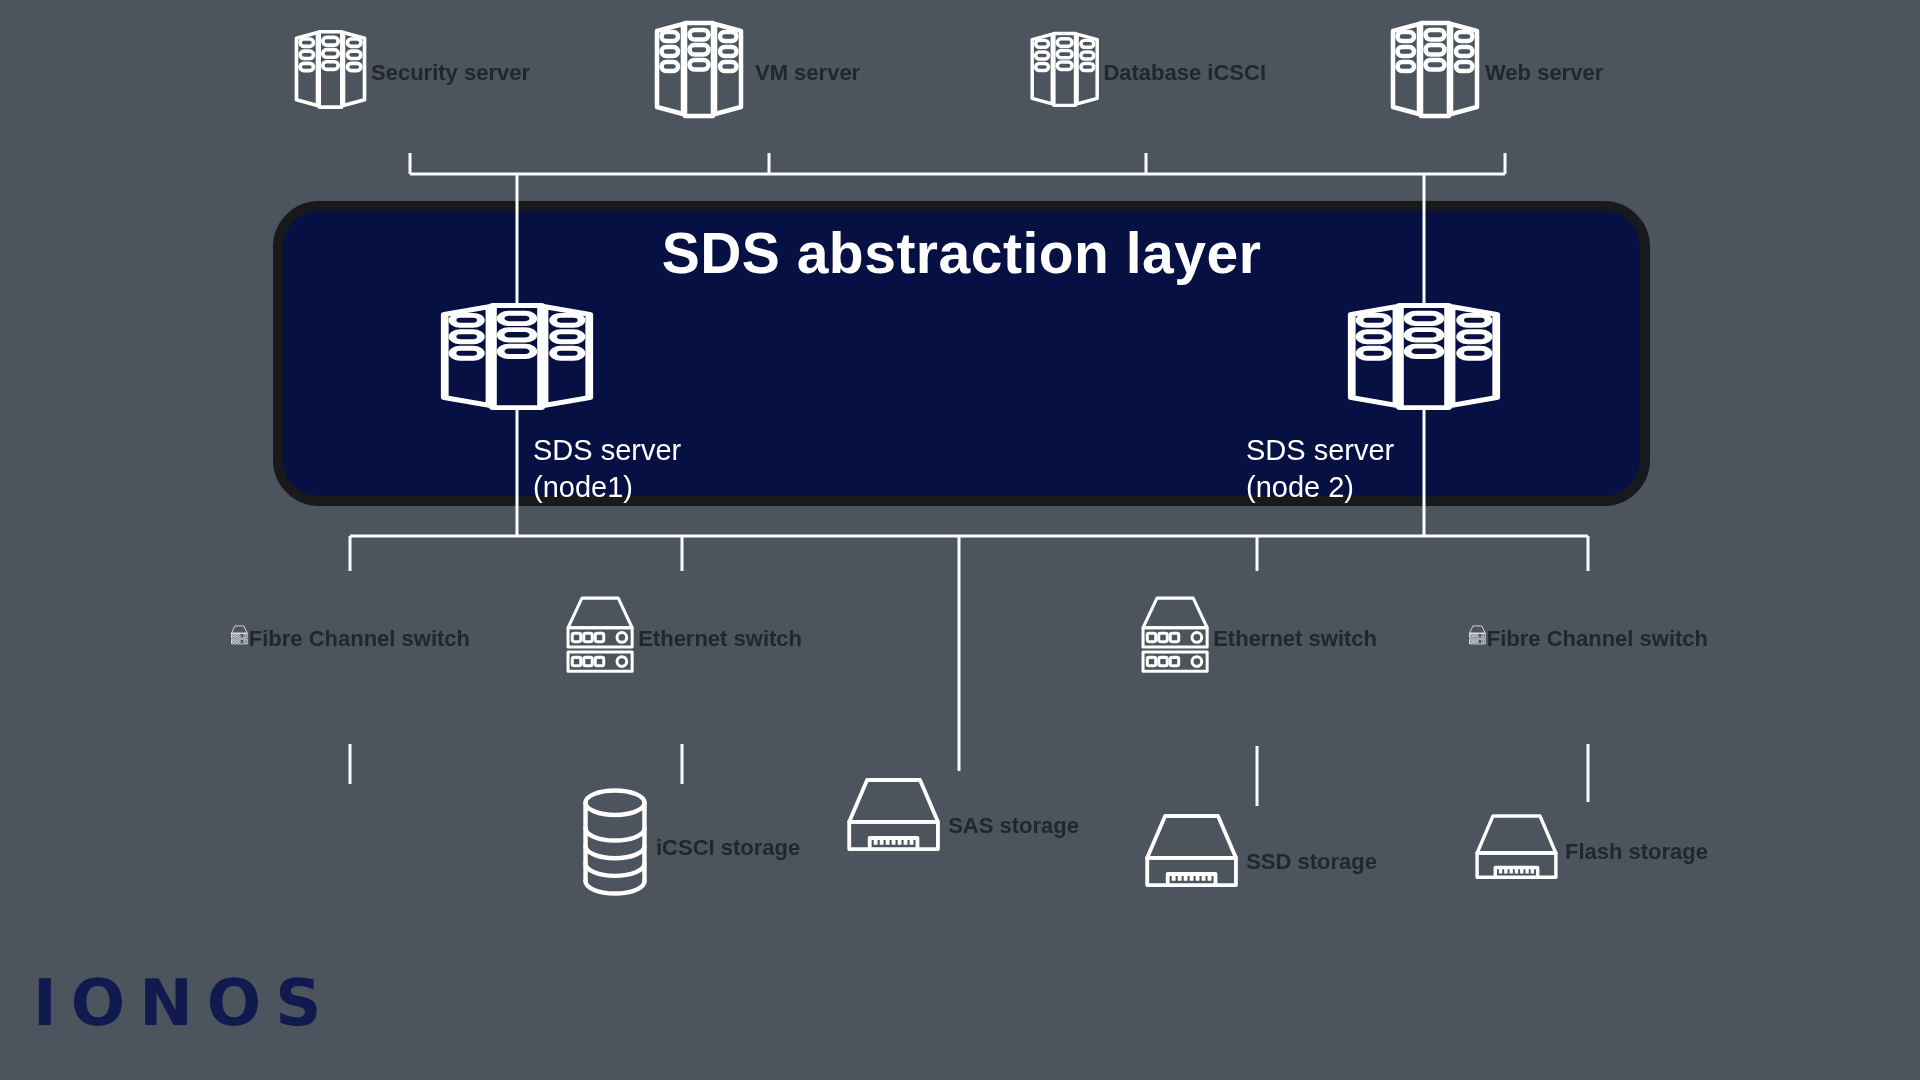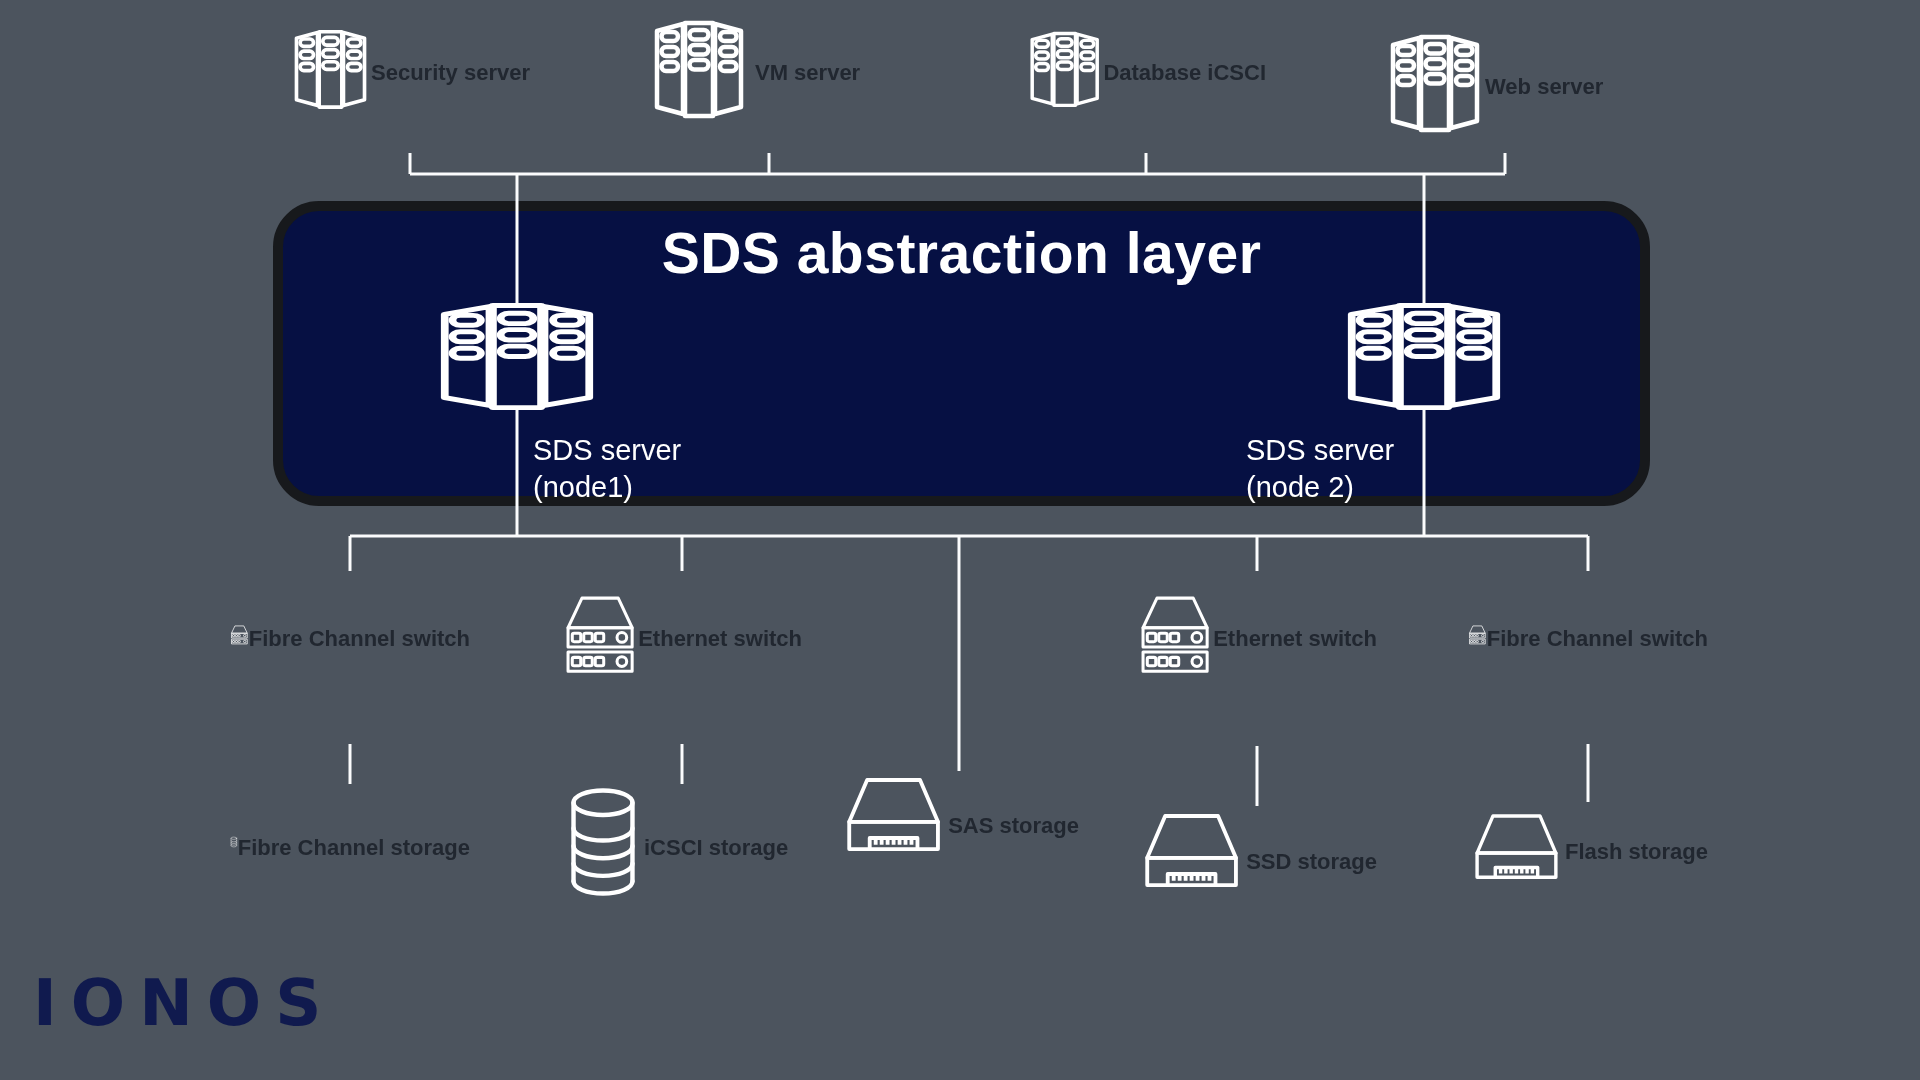--- a/index.html
+++ b/index.html
@@ -108,21 +108,21 @@
         <use href="#icon-server"></use>
       </svg>
     <div class="lbl-dark mt8">VM server</div>
   </div>
   <div class="node" style="left:1026px;top:18px;">
     <svg width="100" height="102" viewBox="0 0 100 102">
         <use href="#icon-server"></use>
       </svg>
     <div class="lbl-dark mt8">Database iCSCI</div>
   </div>
-  <div class="node" style="left:1385px;top:32px;">
+  <div class="node" style="left:1385px;top:18px;">
     <svg width="100" height="102" viewBox="0 0 100 102">
         <use href="#icon-server"></use>
       </svg>
     <div class="lbl-dark mt8">Web server</div>
   </div>
 
   <div class="node" style="left:431px;top:300px;width:172px;">
     <svg width="172" height="112" viewBox="0 0 100 102" preserveAspectRatio="none">
         <use href="#icon-server"></use>
       </svg>
@@ -159,27 +159,21 @@
       </svg>
     <div class="lbl-dark mt8">Ethernet switch</div>
   </div>
   <div class="node" style="left:1468px;top:571px;">
     <svg width="126" height="128" viewBox="0 0 126 128">
         <use href="#icon-switch"></use>
       </svg>
     <div class="lbl-dark mt8">Fibre Channel switch</div>
   </div>
 
-  <div class="node" style="left:230px;top:786px;">
-    <svg width="82" height="112" viewBox="0 0 82 114">
-        <use href="#icon-db"></use>
-      </svg>
-    <div class="lbl-dark mt12">Fibre Channel storage</div>
-  </div>
-  <div class="node" style="left:562px;top:786px;">
+  <div class="node" style="left:574px;top:786px;">
     <svg width="82" height="112" viewBox="0 0 82 114">
         <use href="#icon-db"></use>
       </svg>
     <div class="lbl-dark mt12">iCSCI storage</div>
   </div>
   <div class="node" style="left:839px;top:772px;">
     <svg width="126" height="86" viewBox="0 0 128 88">
         <use href="#icon-ssd"></use>
       </svg>
     <div class="lbl-dark mt6">SAS storage</div>

